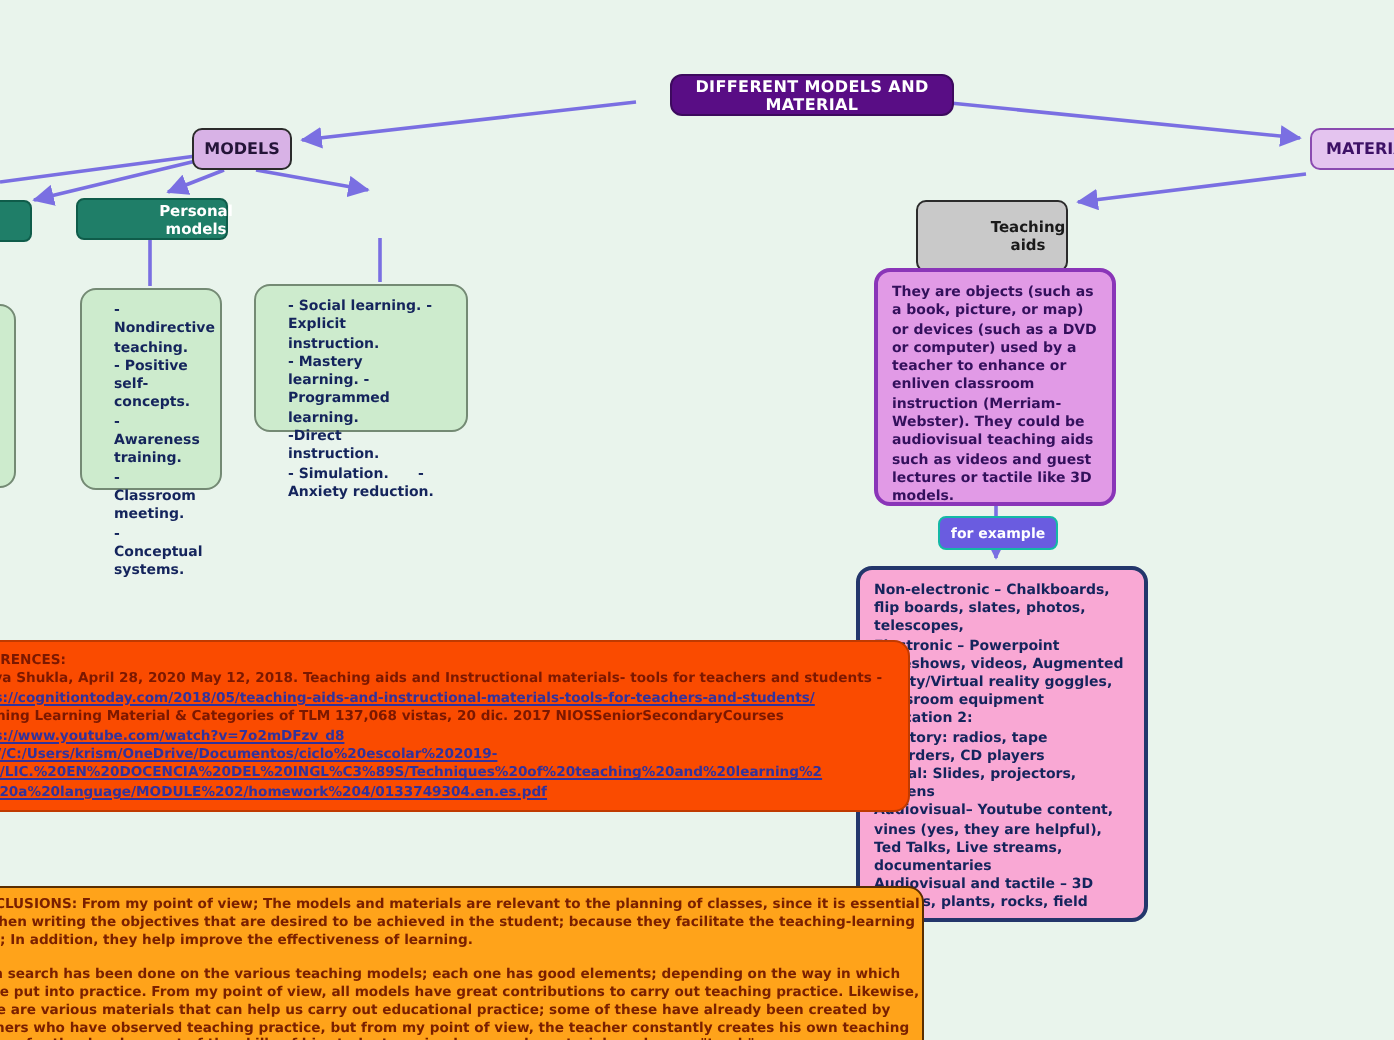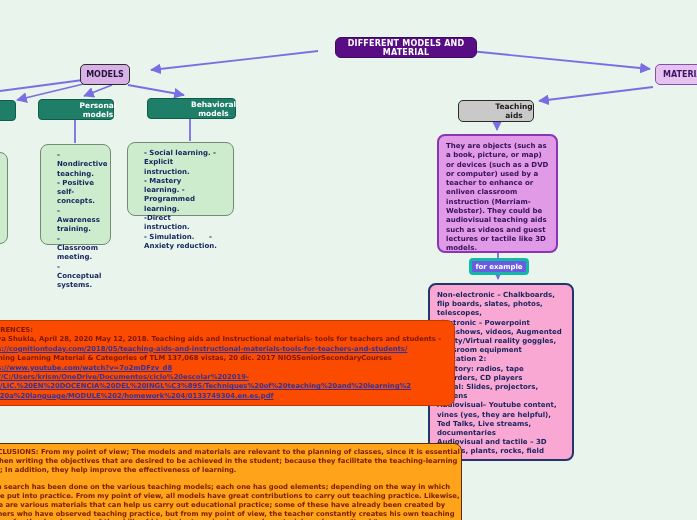--- a/index.html
+++ b/index.html
@@ -13,38 +13,38 @@
     position:absolute;z-index:2;box-sizing:border-box;
     display:flex;align-items:center;justify-content:center;
     text-align:center;font-weight:bold;
   }
   .node-title{
     left:315px;top:37px;width:142px;height:21px;
     background:#590d85;border:1px solid #3d0a5e;border-radius:6px;
     color:#ffffff;font-size:8px;letter-spacing:.2px;margin-left:20px;
   }
   .node-models{
-    left:80px;top:64px;width:50px;height:21px;
+    left:96px;top:64px;width:50px;height:21px;
     background:#d8b2e6;border:1.5px solid #2b2b2b;border-radius:5px;
     color:#241438;font-size:8px;
   }
   .node-materials{
     left:655px;top:64px;width:62px;height:21px;
     background:#e4c4ef;border:1.5px solid #8a4bb0;border-radius:5px;
     color:#3d1166;font-size:8px;justify-content:flex-start;padding-left:7px;
   }
   .node-category{
     background:#1f7e68;border:1.5px solid #0f5c4a;border-radius:4px;
     color:#ffffff;font-size:7.5px;padding-left:44px;
   }
   .node-personal{left:38px;top:99px;width:76px;height:21px;}
   .node-behavioral{left:147px;top:98px;width:89px;height:21px;}
   .node-category-cut{left:-30px;top:100px;width:38px;height:21px;}
   .node-teaching-aids{
-    left:458px;top:100px;width:76px;height:22px;
+    left:458px;top:100px;width:76px;height:36px;
     background:#c9c9c9;border:1.5px solid #2b2b2b;border-radius:5px;
     color:#1a1a1a;font-size:7.5px;padding-left:36px;
   }
   .detail{
     position:absolute;z-index:2;box-sizing:border-box;
     background:#cdebcd;border:1.5px solid #748a74;border-radius:8px;
     color:#14245c;font-size:7px;line-height:9.3px;font-weight:bold;
     padding:6px 16px;white-space:pre-wrap;text-align:left;
   }
   .detail-personal{left:40px;top:144px;width:71px;height:101px;}
@@ -52,21 +52,21 @@
   .detail-cut{left:-34px;top:152px;width:42px;height:92px;}
   .definition{
     position:absolute;z-index:2;box-sizing:border-box;
     left:437px;top:134px;width:121px;height:119px;
     background:#e19ae6;border:2px solid #8a35b8;border-radius:8px;
     color:#33105c;font-size:7px;line-height:9.3px;font-weight:bold;
     padding:6px 7px;text-align:left;
   }
   .node-for-example{
     left:469px;top:258px;width:60px;height:17px;
-    background:#6a5ce0;border:3px solid #14b8a6;border-radius:4px;
+    background:#6a5ce0;border:1px solid #14b8a6;border-radius:4px;
     color:#ffffff;font-size:7px;font-weight:bold;
   }
   .examples{
     position:absolute;z-index:2;box-sizing:border-box;
     left:428px;top:283px;width:146px;height:178px;
     background:#f9a8d4;border:2px solid #23366b;border-radius:8px;
     color:#14245c;font-size:7px;line-height:9.2px;font-weight:bold;
     padding:6px 7px;white-space:pre-wrap;text-align:left;
   }
   .references{
@@ -127,23 +127,20 @@
   <div class="node node-materials">
     <span>MATERIALS</span>
   </div>
 
   <div class="node node-category node-category-cut"></div>
 
   <div class="node node-category node-personal">
     <span>Personal models</span>
   </div>
 
-  <div class="node node-category node-behavioral">
-    <span>Behavioral models</span>
-  </div>
 
   <div class="node node-teaching-aids">
     <span>Teaching aids</span>
   </div>
 
   <div class="detail detail-cut"></div>
 
   <div class="detail detail-personal">-Nondirective teaching. - Positive self-concepts.
 - Awareness training.
 - Classroom meeting.

